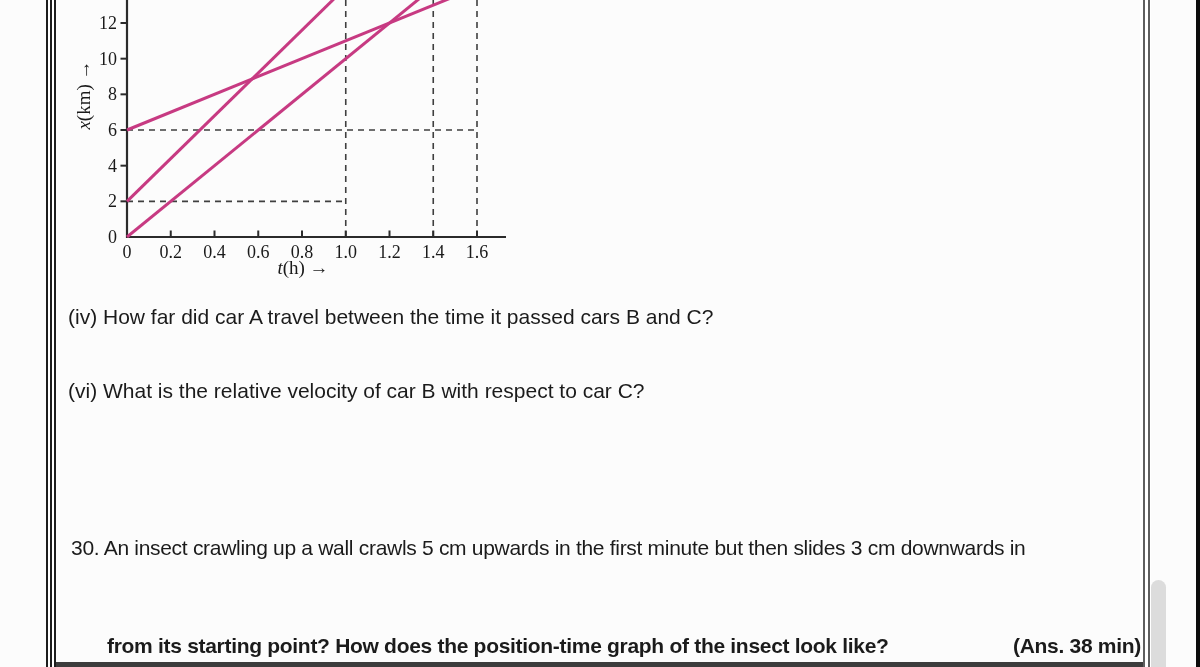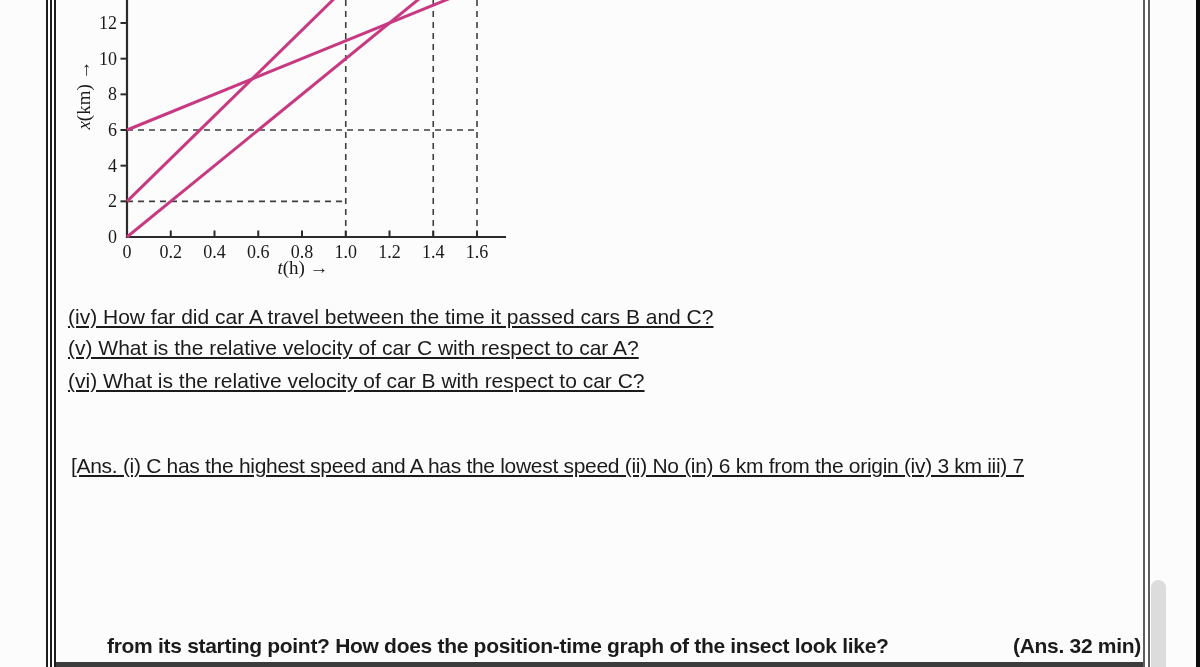--- a/index.html
+++ b/index.html
@@ -7,21 +7,21 @@
         font-family:"Liberation Sans",sans-serif;color:#1b1b1b;}
   .vrule-left{position:absolute;left:46px;top:0;width:10px;height:667px;
     background:repeating-linear-gradient(90deg,#1d1d1d 0 2px,#fff 2px 4px);}
   .vrule-right{position:absolute;left:1143px;top:0;width:8px;height:667px;
     background:repeating-linear-gradient(90deg,#5d5d5d 0 2px,#fff 2px 5px);}
   .edge-right{position:absolute;left:1196px;top:0;width:4px;height:667px;background:#0c0c0c;}
   .hrule-bottom{position:absolute;left:56px;top:662px;width:1087px;height:5px;background:#3c3c3c;}
   .scroll-thumb{position:absolute;left:1151px;top:580px;width:15px;height:87px;
     background:#dcdcdc;border-radius:8px 8px 0 0;}
   .graph-svg{position:absolute;left:0;top:0;}
-  .tline{position:absolute;white-space:nowrap;font-size:21px;line-height:26px;text-decoration:underline;}
+  .tline{position:absolute;white-space:nowrap;font-size:21px;line-height:26px;}
   .q{left:68px;}
   .ans,.p30{letter-spacing:-0.3px;}
   sup{font-size:13px;line-height:0;vertical-align:7px;letter-spacing:0;}
   .l4wrap{position:absolute;left:107px;top:634px;width:1034px;font-size:21px;
     letter-spacing:-0.3px;white-space:nowrap;font-weight:bold;}
   .ans-right{position:absolute;right:0;top:0;letter-spacing:-0.3px;}
 </style>
 </head>
 <body>
 
@@ -73,28 +73,27 @@
       <text x="303" y="274" text-anchor="middle" style="font-family:&quot;Liberation Serif&quot;,&quot;DejaVu Serif&quot;,serif;fill:#1a1a1a;font-size:19px;"><tspan style="font-style:italic;">t</tspan><tspan>(h) </tspan><tspan>→</tspan></text>
       <text transform="translate(90,95) rotate(-90)" text-anchor="middle" style="font-family:&quot;Liberation Serif&quot;,&quot;DejaVu Serif&quot;,serif;fill:#1a1a1a;font-size:19px;"><tspan style="font-style:italic;">x</tspan><tspan>(km) </tspan><tspan>→</tspan></text>
       <g clip-path="url(#plotclip)">
         <polyline points="127,130.002 477,-12.661999999999978" fill="none" stroke="#c73a82" stroke-width="3"></polyline>
         <polyline points="127,237 444.1875,-21.578499999999963" fill="none" stroke="#c73a82" stroke-width="3"></polyline>
         <polyline points="127,201.334 356.6875,-23.36179999999996" fill="none" stroke="#c73a82" stroke-width="3"></polyline>
       </g>
     </svg>
 
   <div class="tline q" style="top:304px">(iv) How far did car A travel between the time it passed cars B and C?</div>
-  <div class="tline q" style="top:335px">(v) What is the relative velocity of car C with respect to car A?</div>
-  <div class="tline q" style="top:368px">(vi) What is the relative velocity of car B with respect to car C?</div>
+  <div class="tline q" style="top:378px">(vi) What is the relative velocity of car B with respect to car C?</div>
 
-  <div class="tline ans" style="left:71px;top:453px">[Ans. (i) C has the highest speed and A has the lowest speed (ii) No (in) 6 km from the origin (iv) 3 km iii) 7</div>
 
+  <div class="tline p30" style="left:71px;top:535px">30. An insect crawling up a wall crawls 5 cm upwards in the first minute but then slides 3 cm downwards in</div>
   <div class="l4wrap">
     <span>from its starting point? How does the position-time graph of the insect look like?</span>
-    <span class="ans-right">(Ans. 32 min)</span>
+    <span class="ans-right">(Ans. 38 min)</span>
   </div>
 
   <div class="vrule-left"></div>
   <div class="vrule-right"></div>
   <div class="hrule-bottom"></div>
   <div class="edge-right"></div>
   <div class="scroll-thumb"></div>
 </div>
 
 </body></html>

